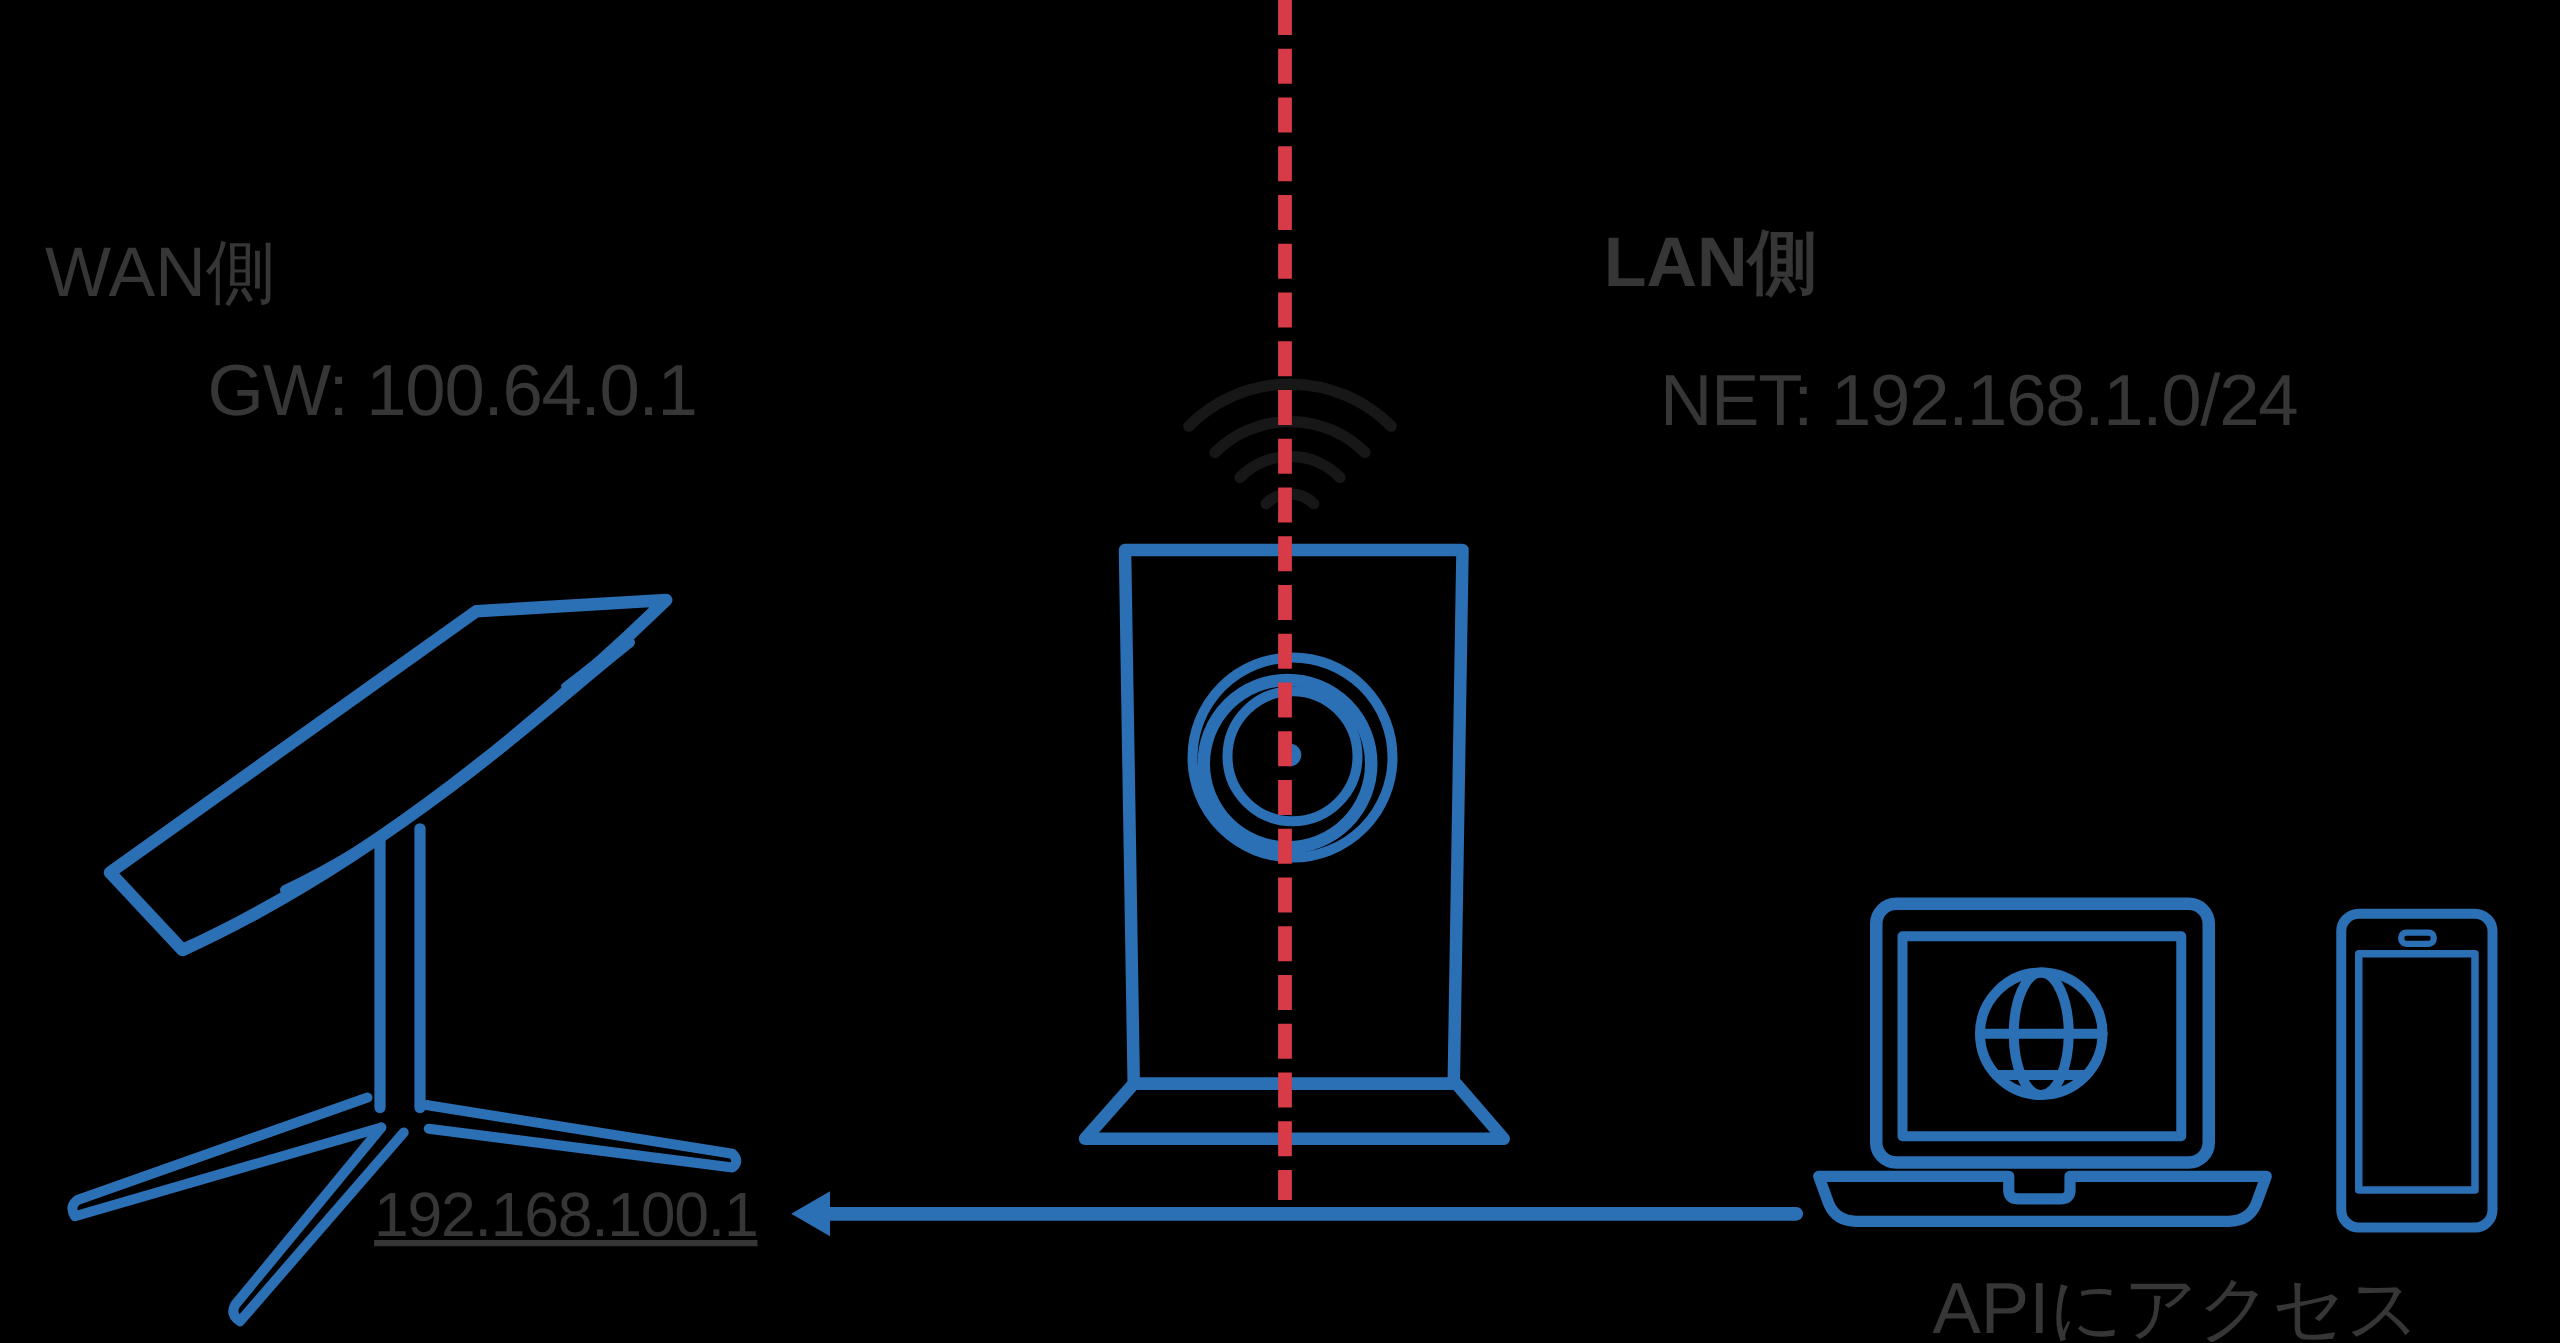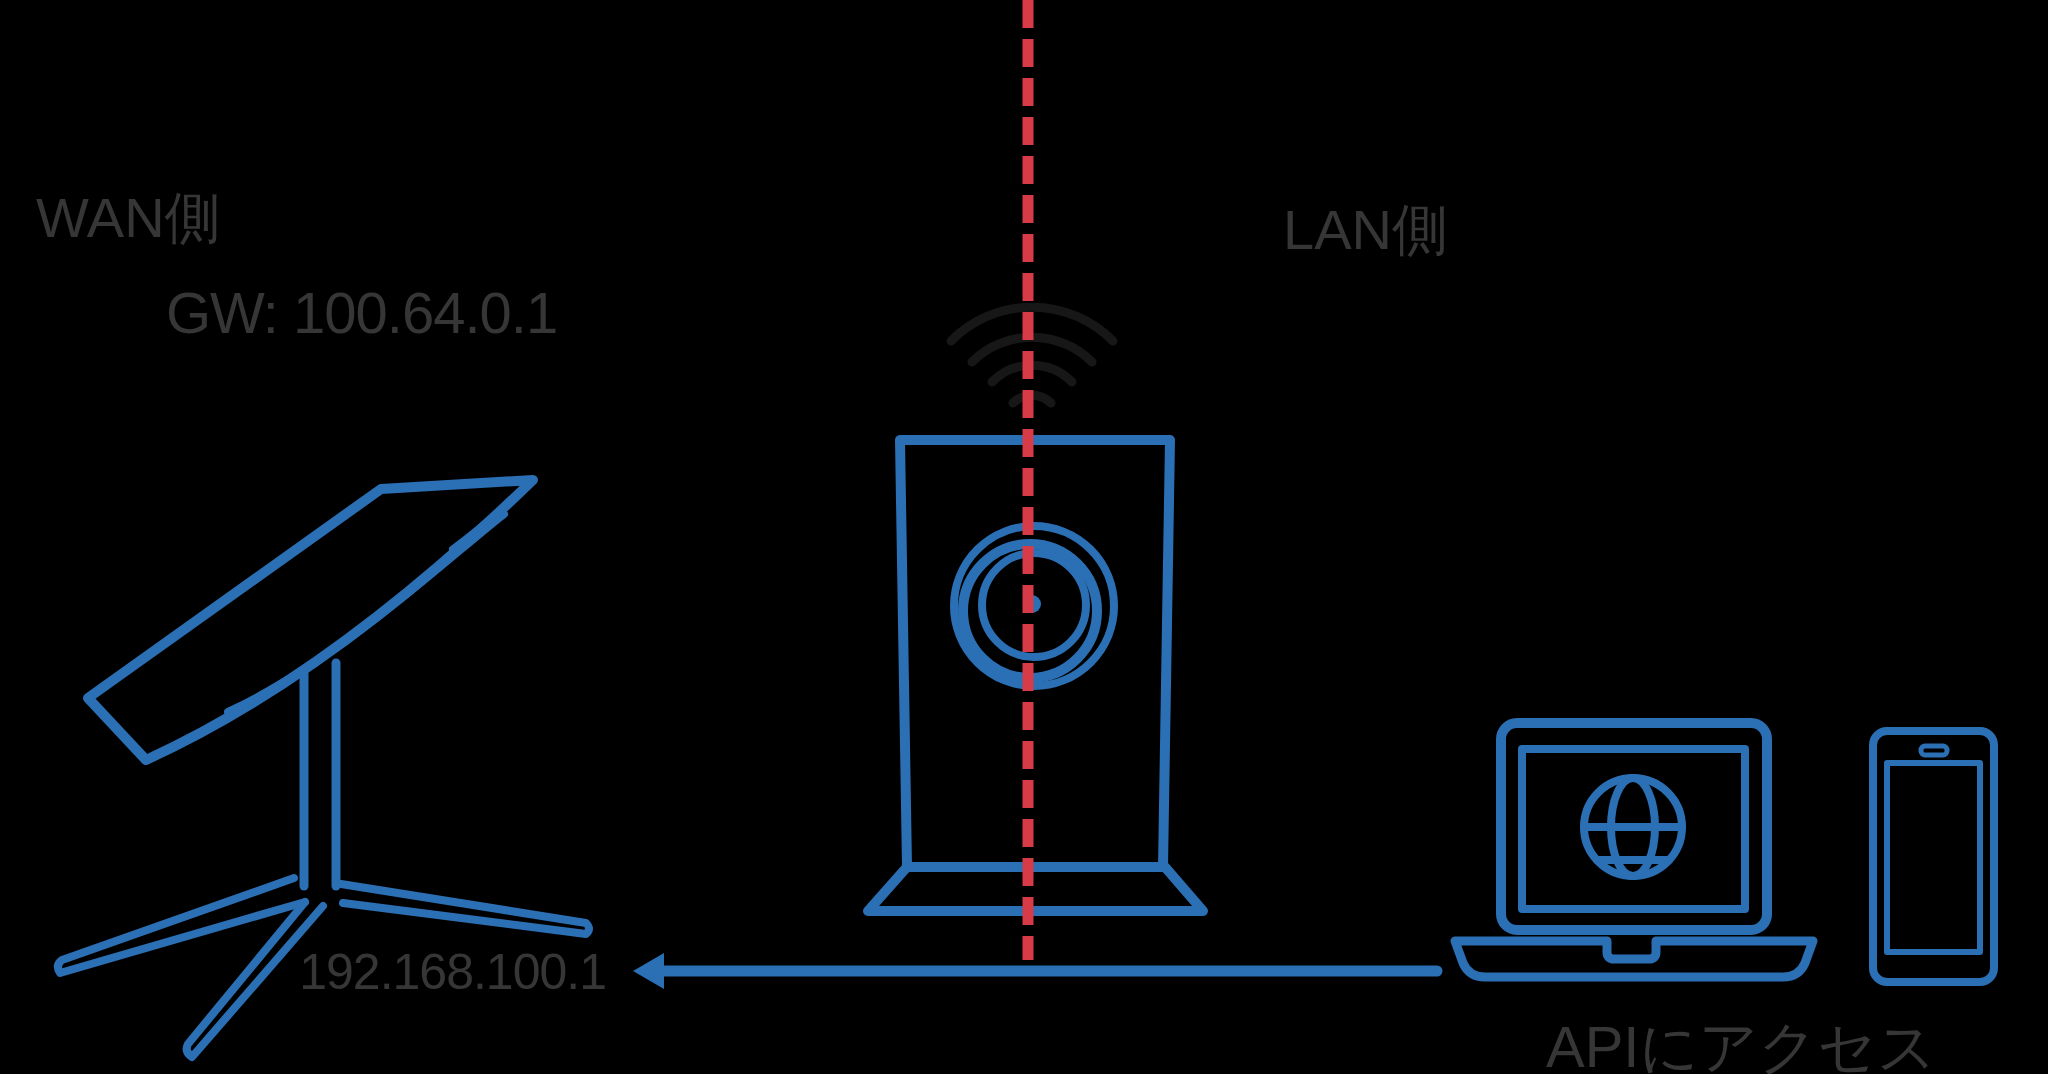--- a/index.html
+++ b/index.html
@@ -19,21 +19,21 @@
     padding-left:44px;
   }
   #art{position:absolute;left:0;top:0;width:2048px;height:1074px;}
   .label{
     position:absolute;
     color:var(--label-gray);
     white-space:nowrap;
   }
   .side-title{font-size:56px;line-height:1.2;}
   .info{font-size:58px;line-height:62px;letter-spacing:-1px;}
-  .ip-label{font-size:50px;line-height:1.2;letter-spacing:-1px;text-align:right;}
+  .ip-label{font-size:50px;line-height:1.2;letter-spacing:-1px;text-align:right;text-decoration:underline;}
   .caption{font-size:58px;line-height:1.2;}
   
   .sb{stroke:var(--device-blue);fill:none;stroke-linejoin:round;stroke-linecap:round;}
   .fb{fill:var(--device-blue);stroke:none;}
   .sr{stroke:var(--divider-red);fill:none;}
   .sw{stroke:var(--wifi-dark);fill:none;stroke-linecap:round;}
 </style>
 </head>
 <body>
 
@@ -95,22 +95,23 @@
 
     <line class="sr" x1="1028" y1="0" x2="1028" y2="960" stroke-width="11" stroke-dasharray="28 11"></line>
   </svg>
 
   <div class="label side-title" style="left:36px;top:184px;">WAN側</div>
 
   <div class="label info" style="left:166px;top:282px;">
     <div>GW: 100.64.0.1</div>
   </div>
 
-  <div class="label side-title" style="left:1283px;top:196px;">LAN側</div>
+  <div class="label side-title" style="left:1283px;top:176px;font-weight:bold;">LAN側</div>
 
   <div class="label info" style="left:1328px;top:290px;">
+    <div>NET: 192.168.1.0/24</div>
   </div>
 
   <div class="label ip-label" style="left:246px;top:942px;width:360px;">192.168.100.1</div>
 
   <div class="label caption" style="left:1546px;top:1012px;">APIにアクセス</div>
 
 </div>
 
 </body></html>

